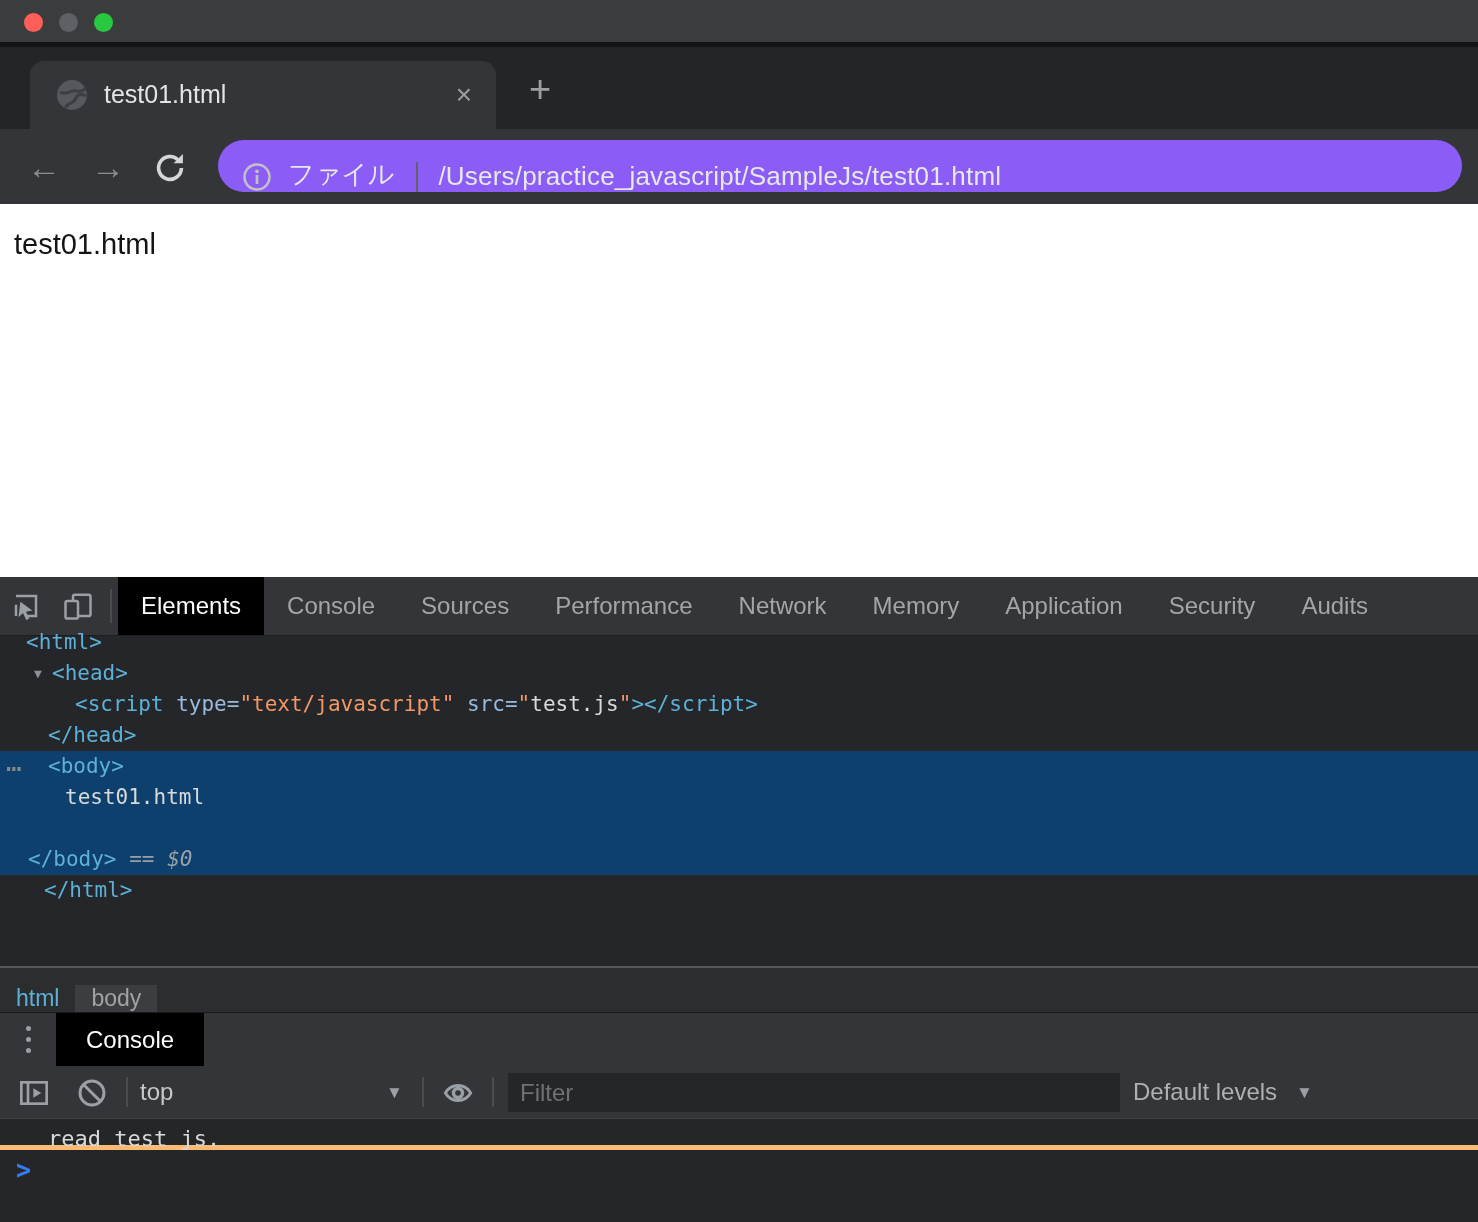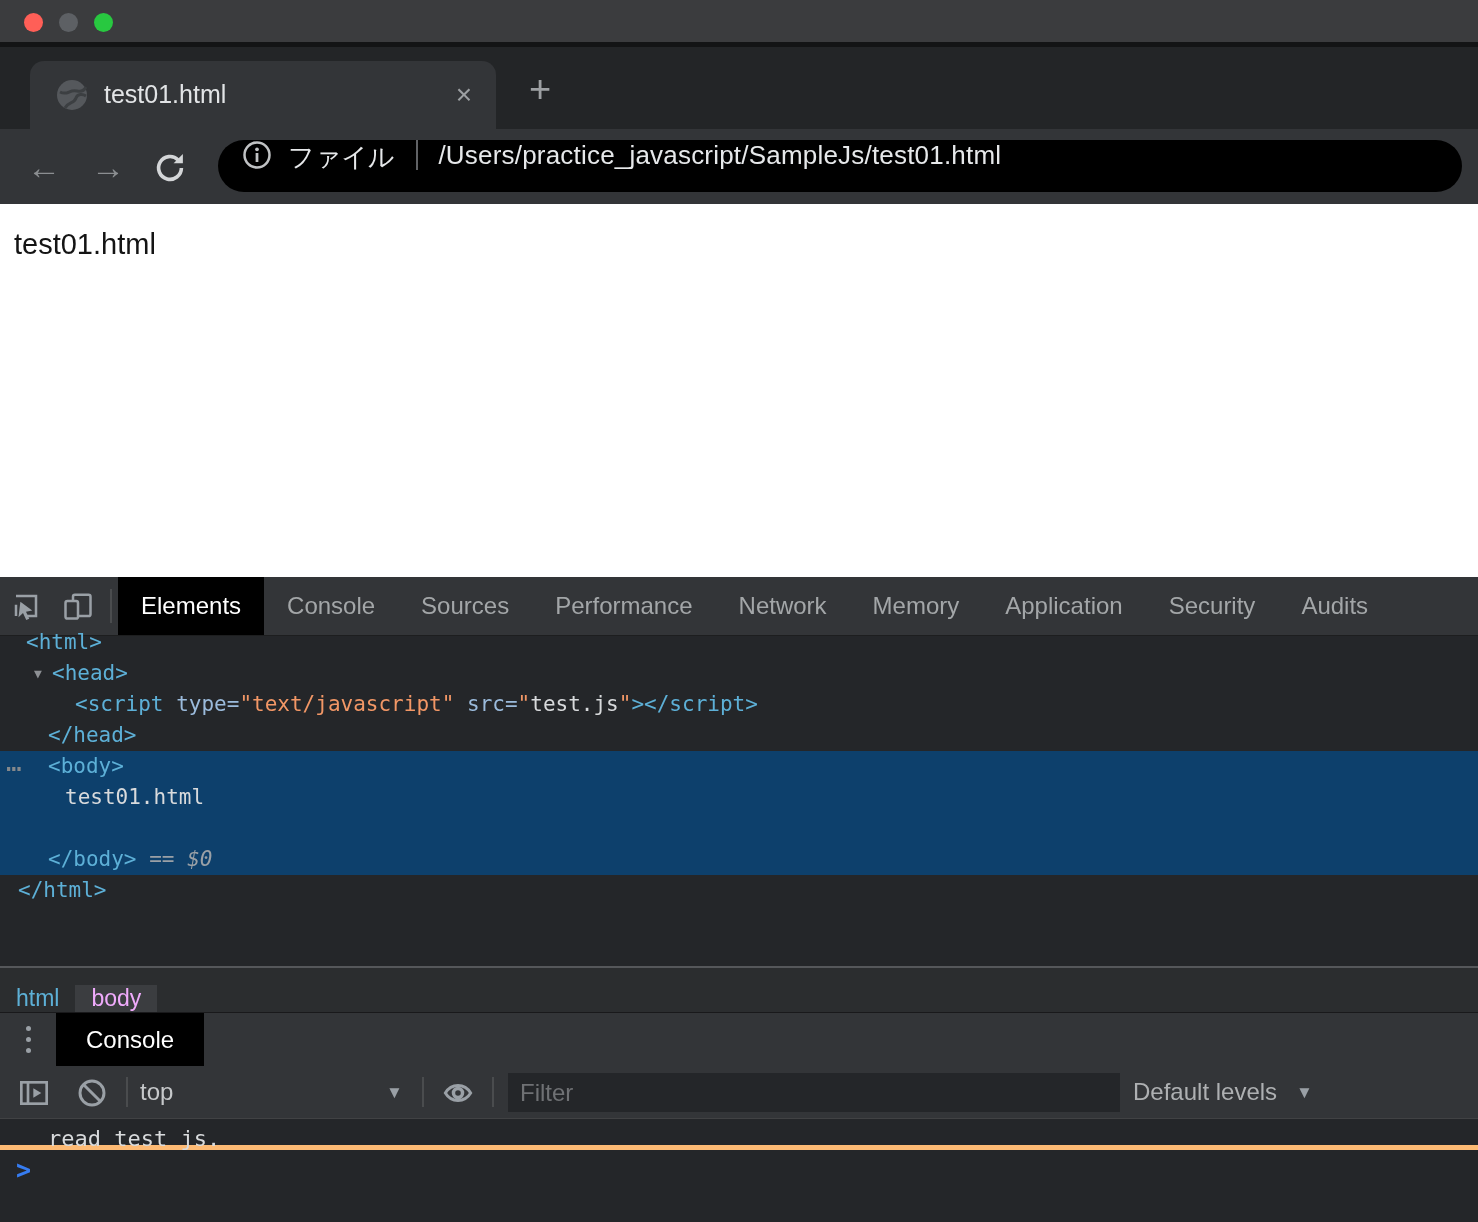--- a/index.html
+++ b/index.html
@@ -33,22 +33,22 @@
                 color:#9da0a3; display:flex; align-items:center; justify-content:center; }
 
   
   .navbar { left:0; top:129px; width:1478px; height:75px; background:#333538; }
   .nav-btn { top:16px; width:44px; height:44px; display:flex; align-items:center; justify-content:center;
              font-size:34px; color:#8b8e91; }
   .nav-back { left:22px; }
   .nav-fwd  { left:86px; }
   .nav-reload { left:152px; top:21px; width:36px; height:36px; }
   .urlbar {
-    left:218px; top:11px; width:1244px; height:52px; border-radius:26px; background:#000000;
-    display:flex; align-items:flex-start;
+    left:218px; top:11px; width:1244px; height:52px; border-radius:26px; background:#8b5cf6;
+    display:flex; align-items:flex-end;
   }
   .url-info { margin-left:24px; width:30px; height:30px; flex:none; }
   .url-scheme { margin-left:16px; font-size:26px; color:#e6e8ea; white-space:nowrap; }
   .url-sep { margin:0 20px 0 22px; width:2px; height:30px; background:#606265; flex:none; }
   .url-text { font-size:26px; color:#e6e8ea; white-space:nowrap; letter-spacing:0.2px; }
 
   
   .page { left:0; top:204px; width:1478px; height:373px; background:#ffffff; }
   .page-text { left:14px; top:24px; font-size:29px; color:#141414; }
 
@@ -74,21 +74,21 @@
   .cm { color:#9aa0a6; }
   .dollar { font-style:italic; }
   .tree-arrow { position:absolute; left:34px; top:0; font-size:13px; color:#8d9094; }
   .gutter-dots { position:absolute; left:6px; top:-4px; font-size:26px; color:#85888b; letter-spacing:-2px; }
 
   
   .crumbbar { left:0; top:389px; width:1478px; height:46px; background:#2b2d2f;
               border-top:2px solid #55575a; display:flex; align-items:flex-end; }
   .crumb { display:flex; align-items:center; padding:0 16px; font-size:23px; }
   .crumb-html { color:#5db0d7; }
-  .crumb-body { background:#3b3d40; color:#f0abfc; }
+  .crumb-body { background:#3b3d40; color:#a3a3a3; }
 
   
   .drawer-tabs { left:0; top:435px; width:1478px; height:54px; background:#333538;
                  border-top:1px solid #19191b; display:flex; align-items:stretch; }
   .kebab { width:56px; display:flex; flex-direction:column; align-items:center; justify-content:center; gap:6px; flex:none; }
   .kebab i { width:5px; height:5px; border-radius:50%; background:#9aa0a6; }
   .drawer-tab { padding:0 30px; display:flex; align-items:center; font-size:24px; color:#9ea0a3; flex:none; }
   .drawer-tab.active { background:#000000; color:#ffffff; }
 
   
@@ -198,22 +198,22 @@
     </div>
 
     <div class="abs dom-tree">
       <div class="t-row" style="padding-left:26px"><span class="tg">&lt;html&gt;</span></div>
       <div class="t-row" style="padding-left:52px"><span class="tree-arrow">▼</span><span class="tg">&lt;head&gt;</span></div>
       <div class="t-row" style="padding-left:75px"><span class="tg">&lt;script</span><span> </span><span class="an">type</span><span class="an">=</span><span class="av">"text/javascript"</span><span> </span><span class="an">src</span><span class="an">=</span><span class="av">"</span><span class="lk">test.js</span><span class="av">"</span><span class="tg">&gt;</span><span class="tg">&lt;/script&gt;</span></div>
       <div class="t-row" style="padding-left:48px"><span class="tg">&lt;/head&gt;</span></div>
       <div class="t-row sel" style="padding-left:48px"><span class="gutter-dots">…</span><span class="tg">&lt;body&gt;</span></div>
       <div class="t-row sel" style="padding-left:65px"><span>test01.html</span></div>
       <div class="t-row sel"></div>
-      <div class="t-row sel" style="padding-left:48px"><span class="tg">&lt;/body&gt;</span><span> </span><span class="cm">==</span><span> </span><span class="cm dollar">$0</span></div>
-      <div class="t-row" style="padding-left:18px"><span class="tg">&lt;/html&gt;</span></div>
+      <div class="t-row sel" style="padding-left:28px"><span class="tg">&lt;/body&gt;</span><span> </span><span class="cm">==</span><span> </span><span class="cm dollar">$0</span></div>
+      <div class="t-row" style="padding-left:44px"><span class="tg">&lt;/html&gt;</span></div>
     </div>
 
     <div class="abs crumbbar">
       <div class="crumb crumb-html">html</div>
       <div class="crumb crumb-body">body</div>
     </div>
 
     <div class="abs drawer-tabs">
       <div class="kebab">
           <i></i>

